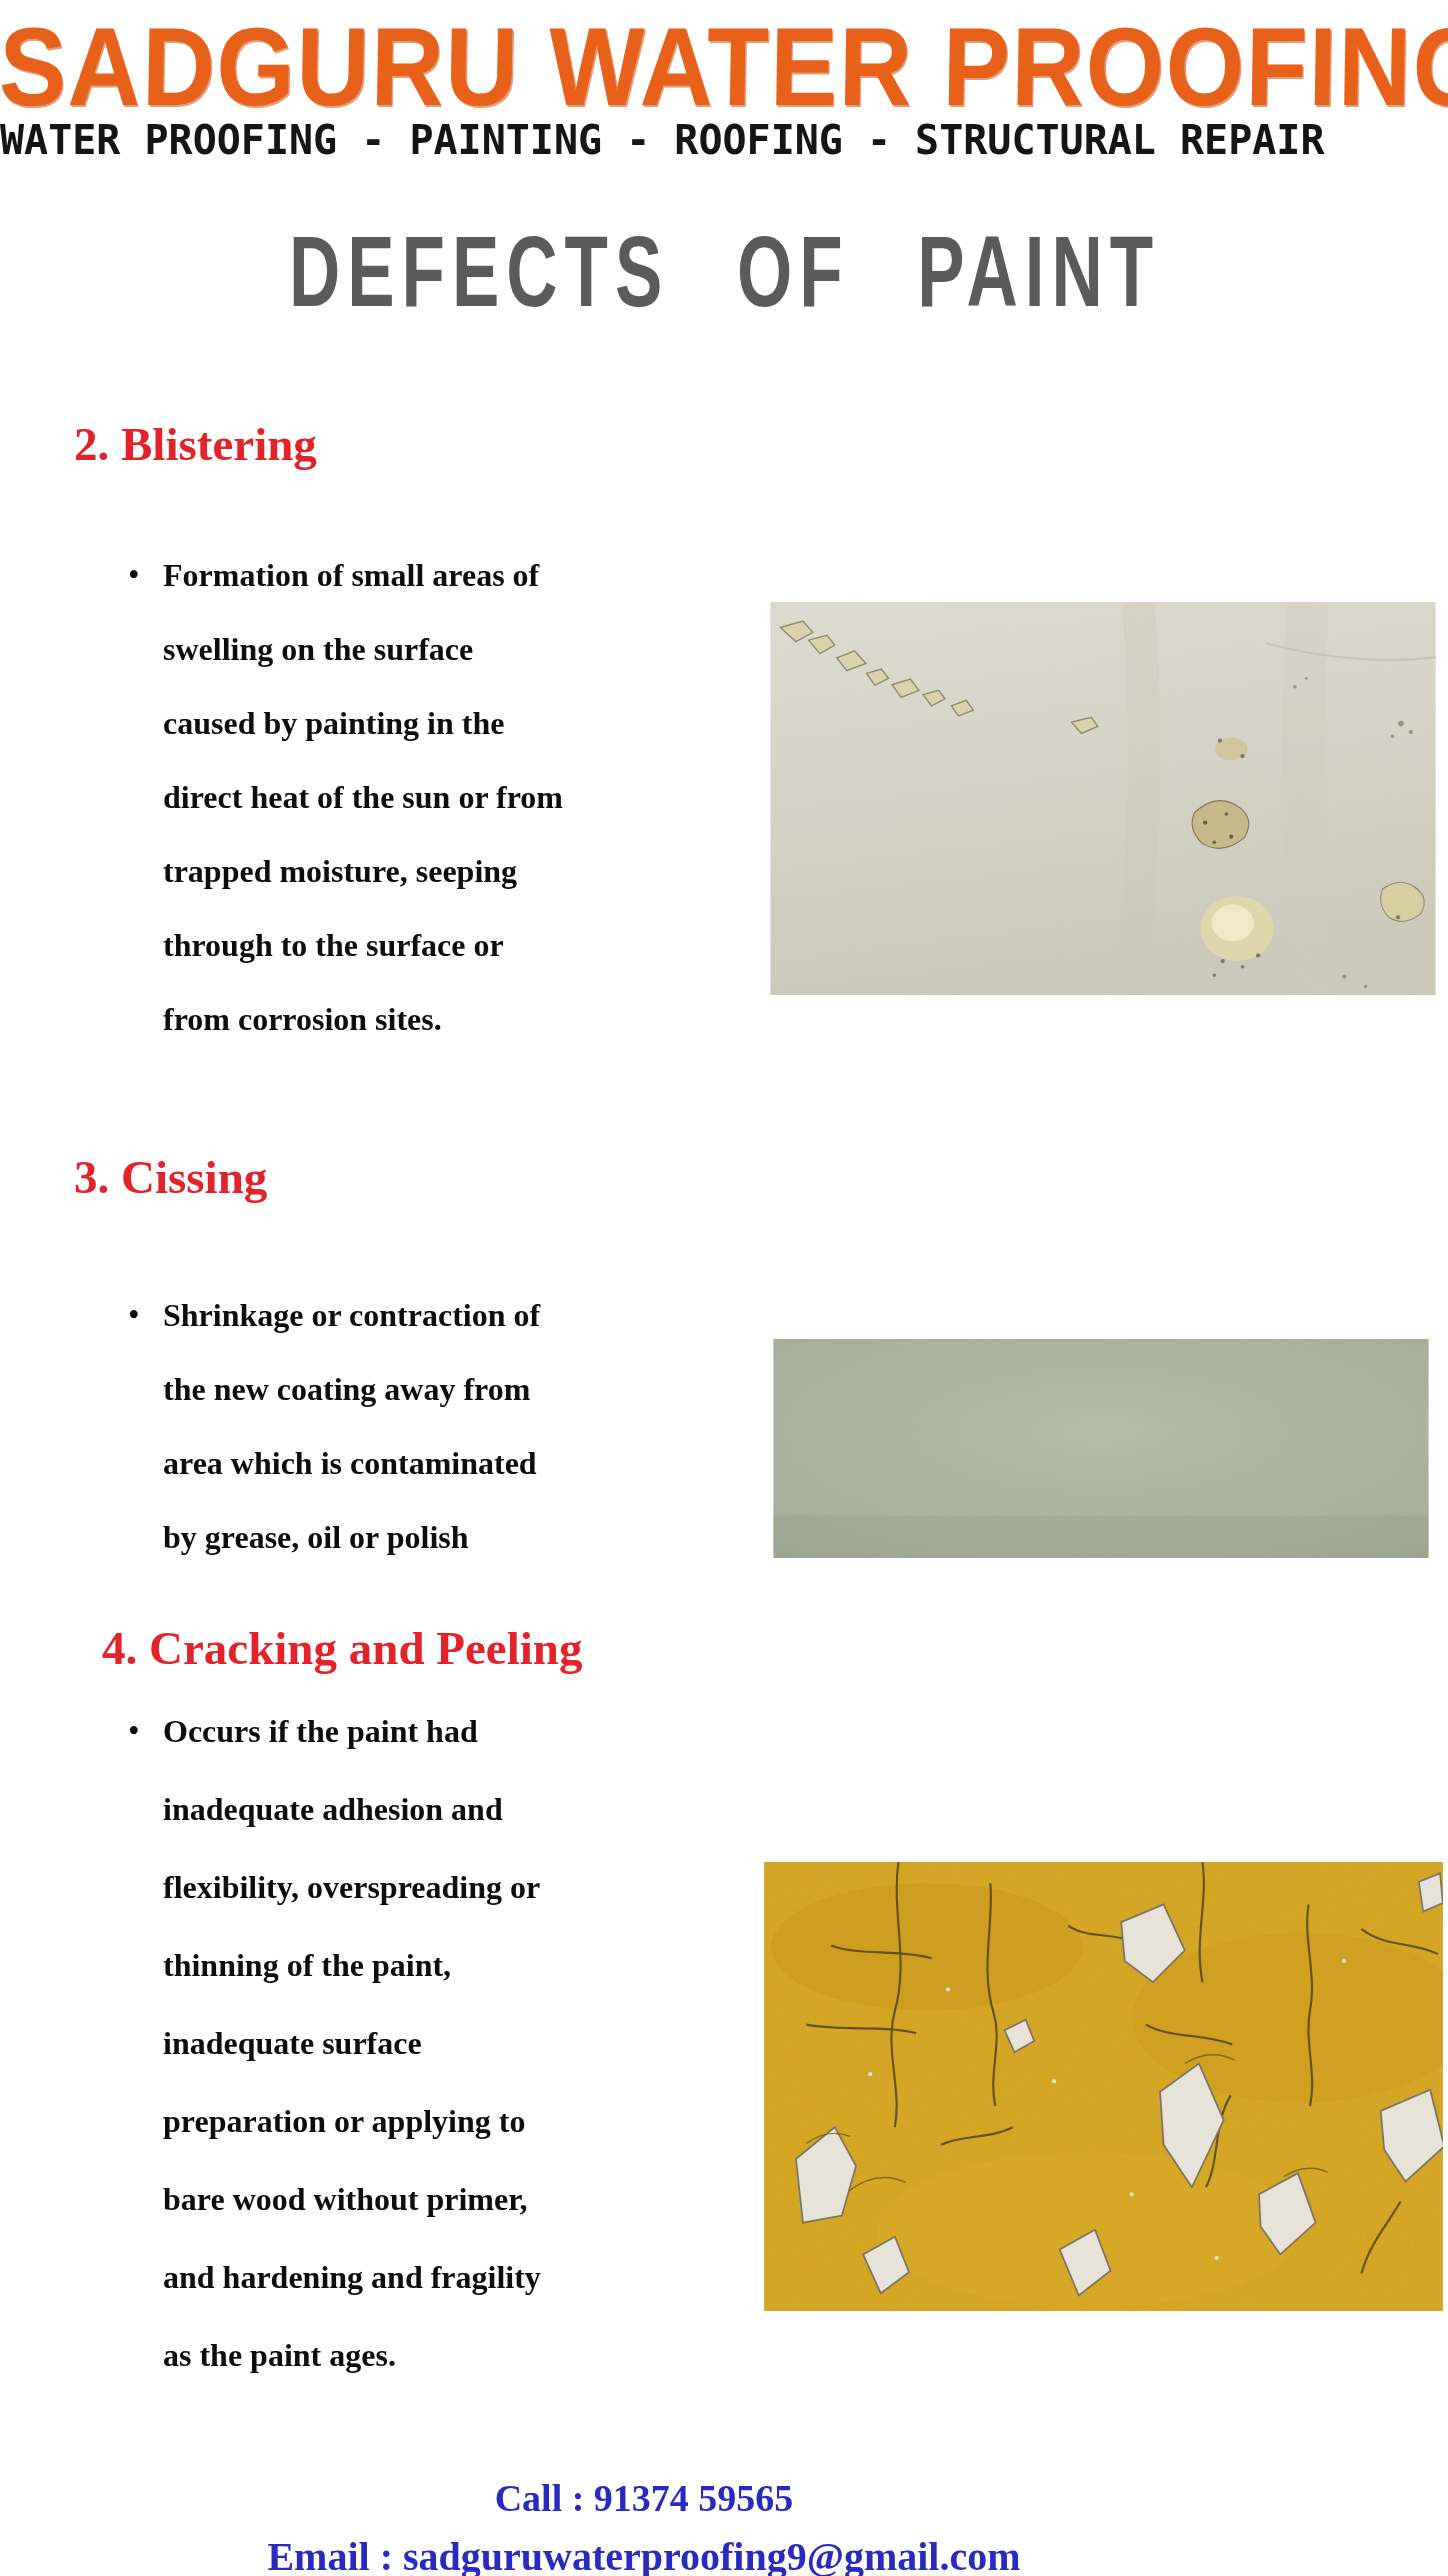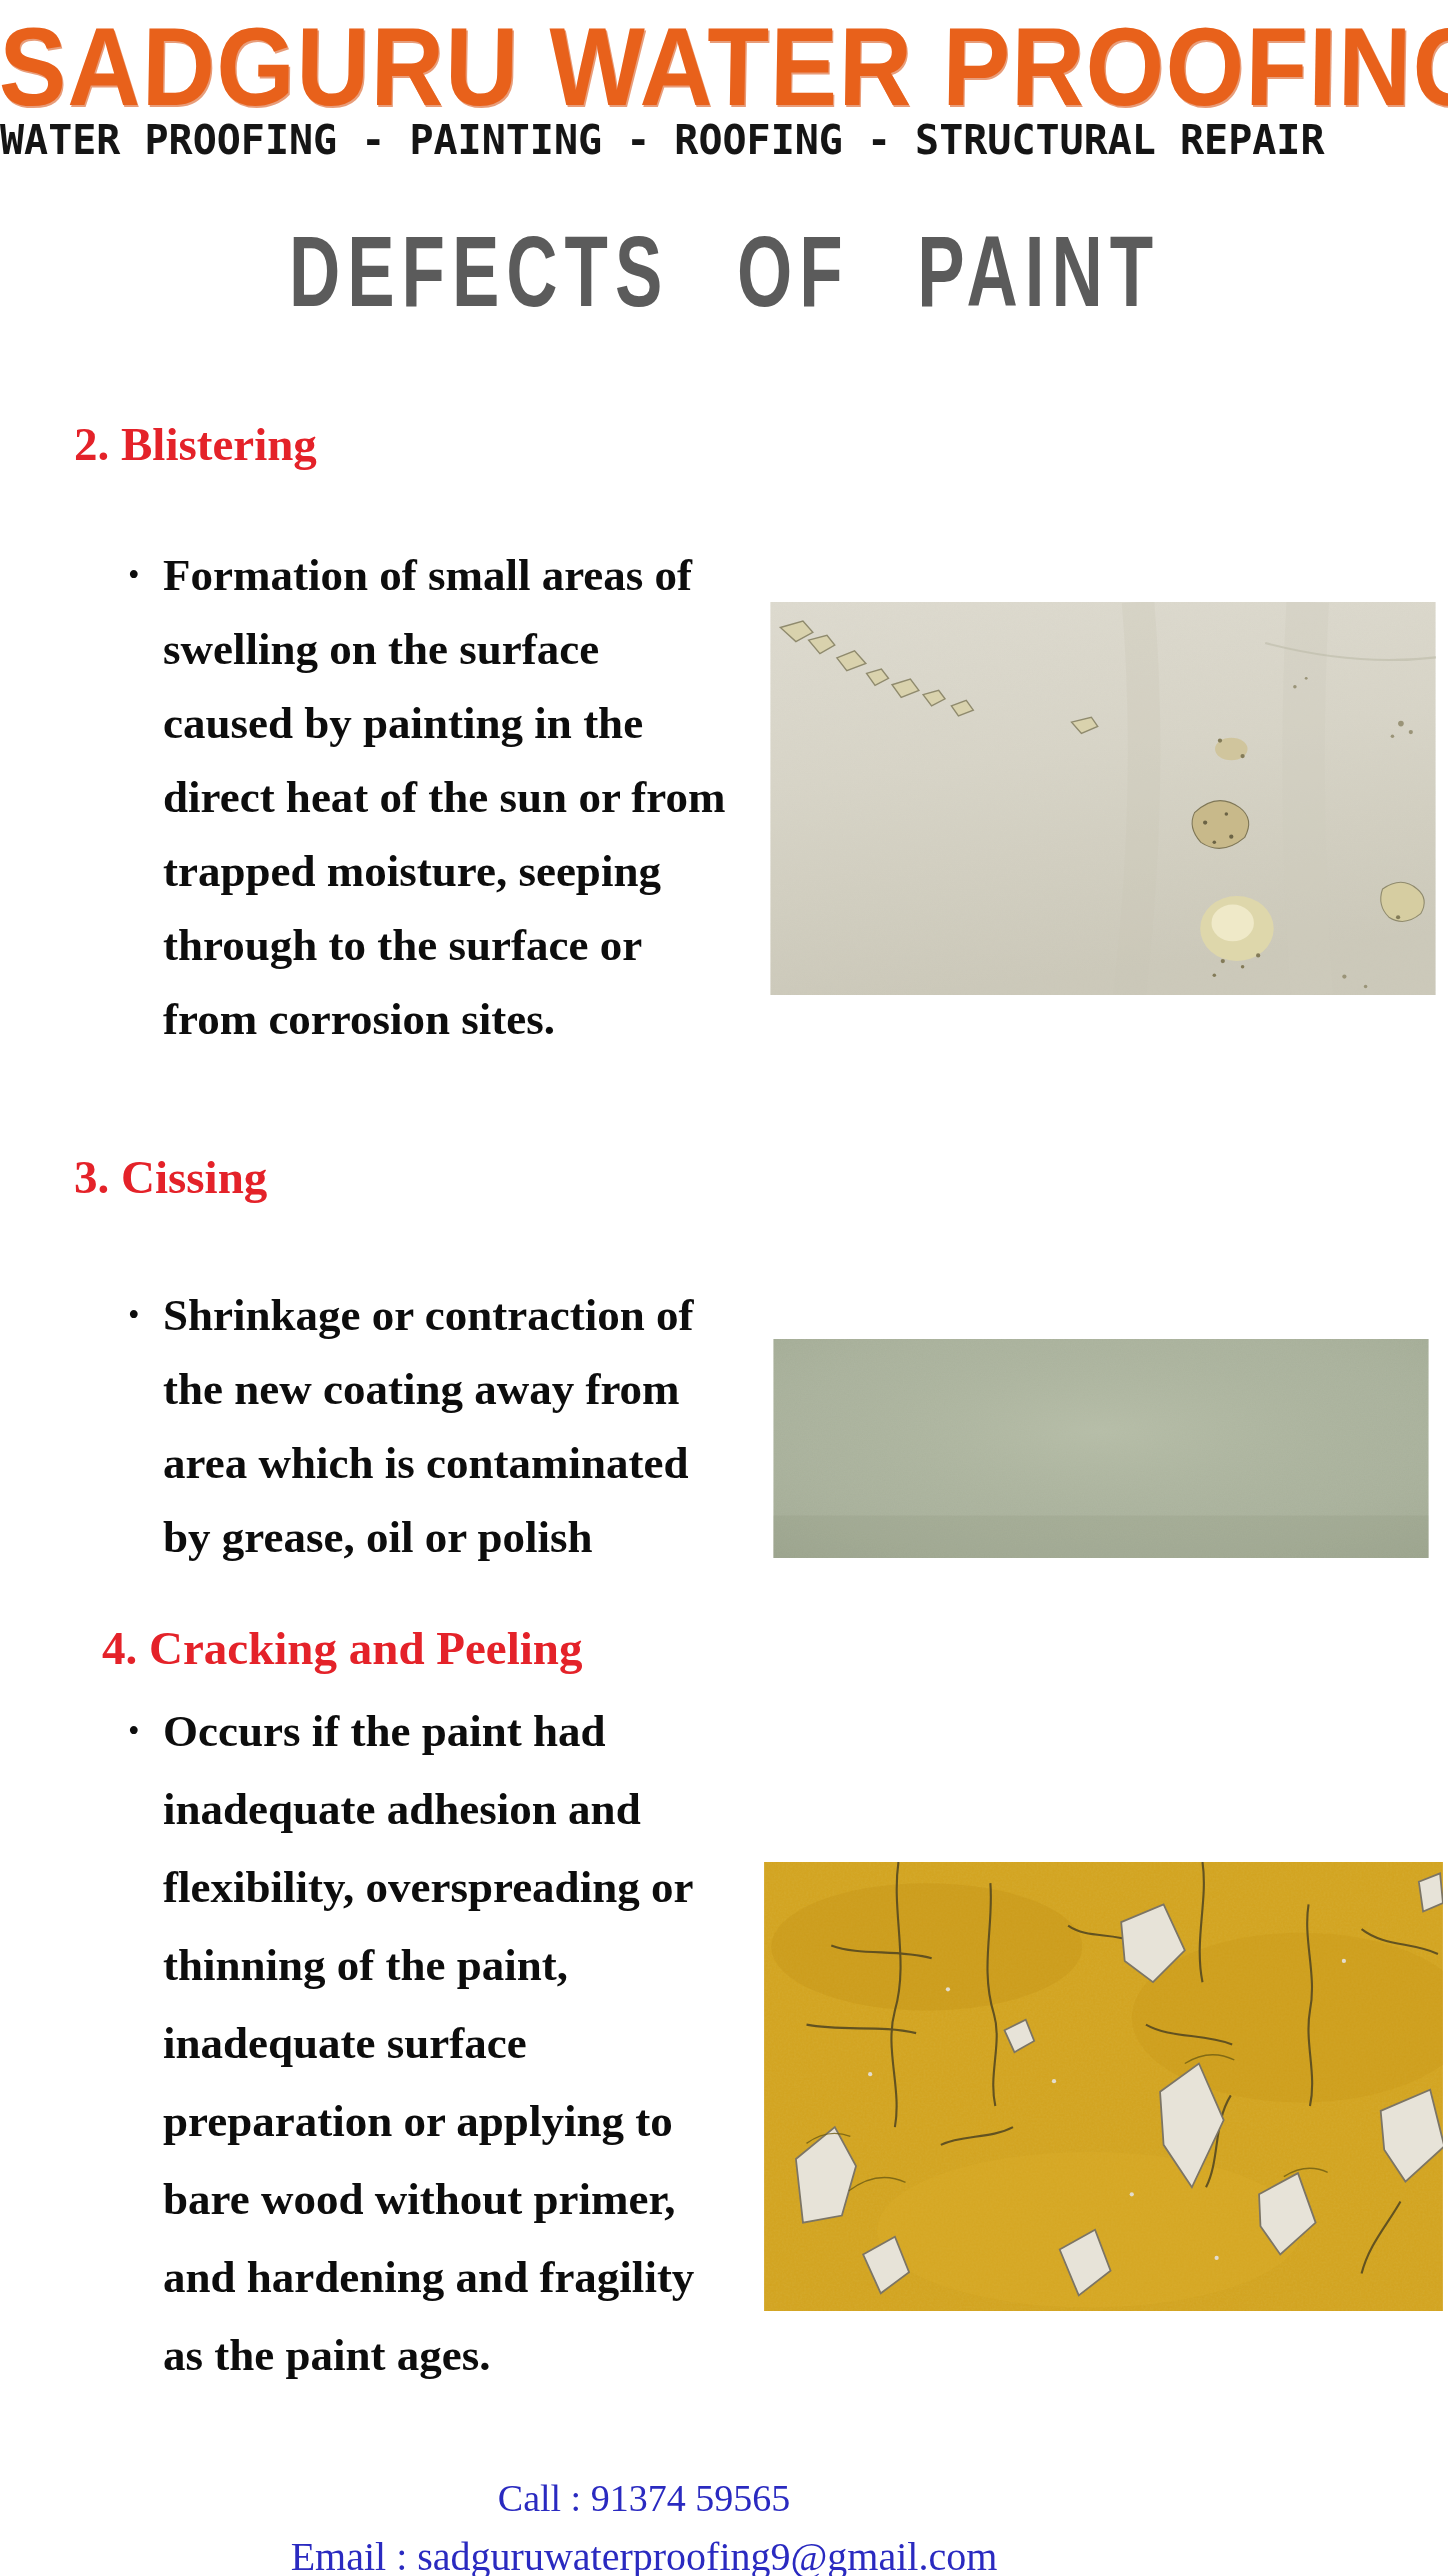--- a/index.html
+++ b/index.html
@@ -43,32 +43,32 @@
   }
 
   
   .bullet-block{left:163px;width:637px;}
   .bullet-mark{
     position:absolute;left:-35px;top:0;height:74px;
     display:flex;align-items:center;font-size:33px;color:var(--body_black);
   }
   .body-line{
     height:74px;line-height:74px;
-    font-weight:700;font-size:45px;color:var(--body_black);
+    font-weight:700;font-size:32px;color:var(--body_black);
     white-space:nowrap;
   }
   .leading-wide .body-line{height:78px;line-height:78px;}
   .leading-wide .bullet-mark{height:78px;}
 
   
   .photo{position:absolute;display:block;}
 
   
   .footer-line{
-    left:0;width:1288px;text-align:center;font-weight:400;
+    left:0;width:1288px;text-align:center;font-weight:700;
     color:var(--footer_blue);white-space:nowrap;
   }
   .footer-call{top:2476px;font-size:38px;}
   .footer-email{top:2533px;font-size:40px;}
 </style>
 </head>
 <body>
 
 <div class="abs" style="top:0;left:0;width:1449px;height:2576px;">
 

